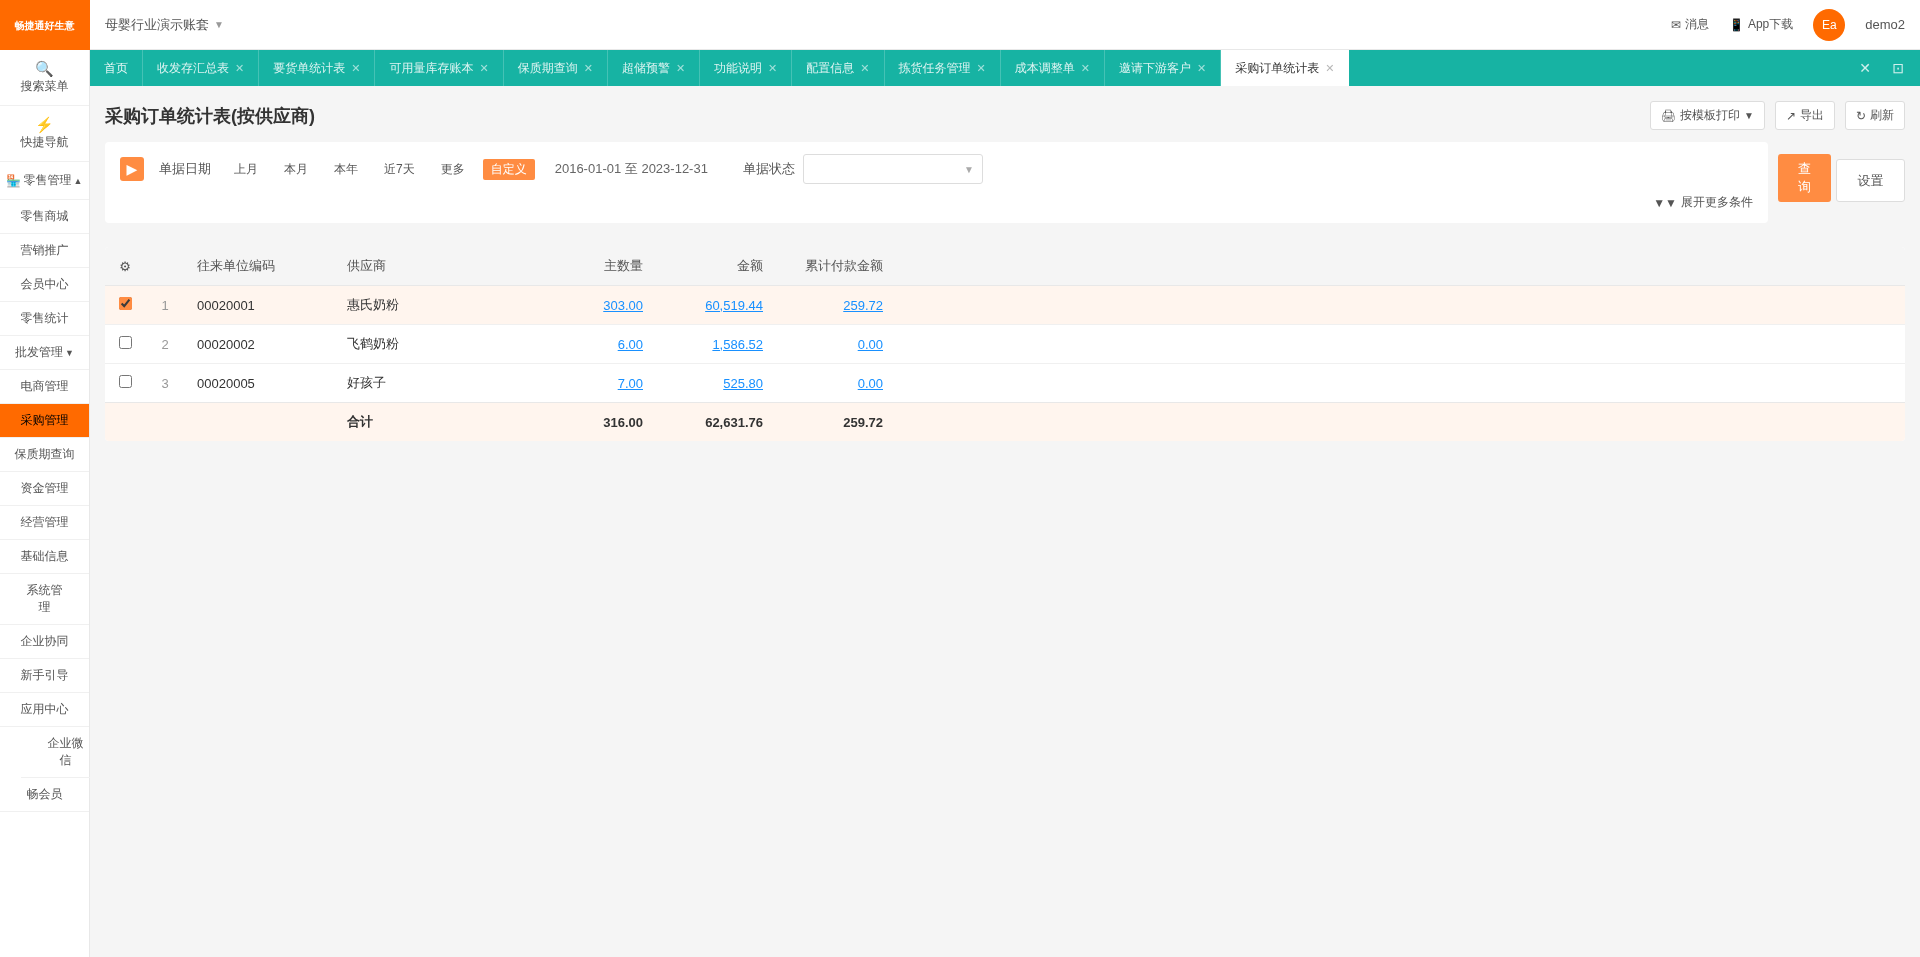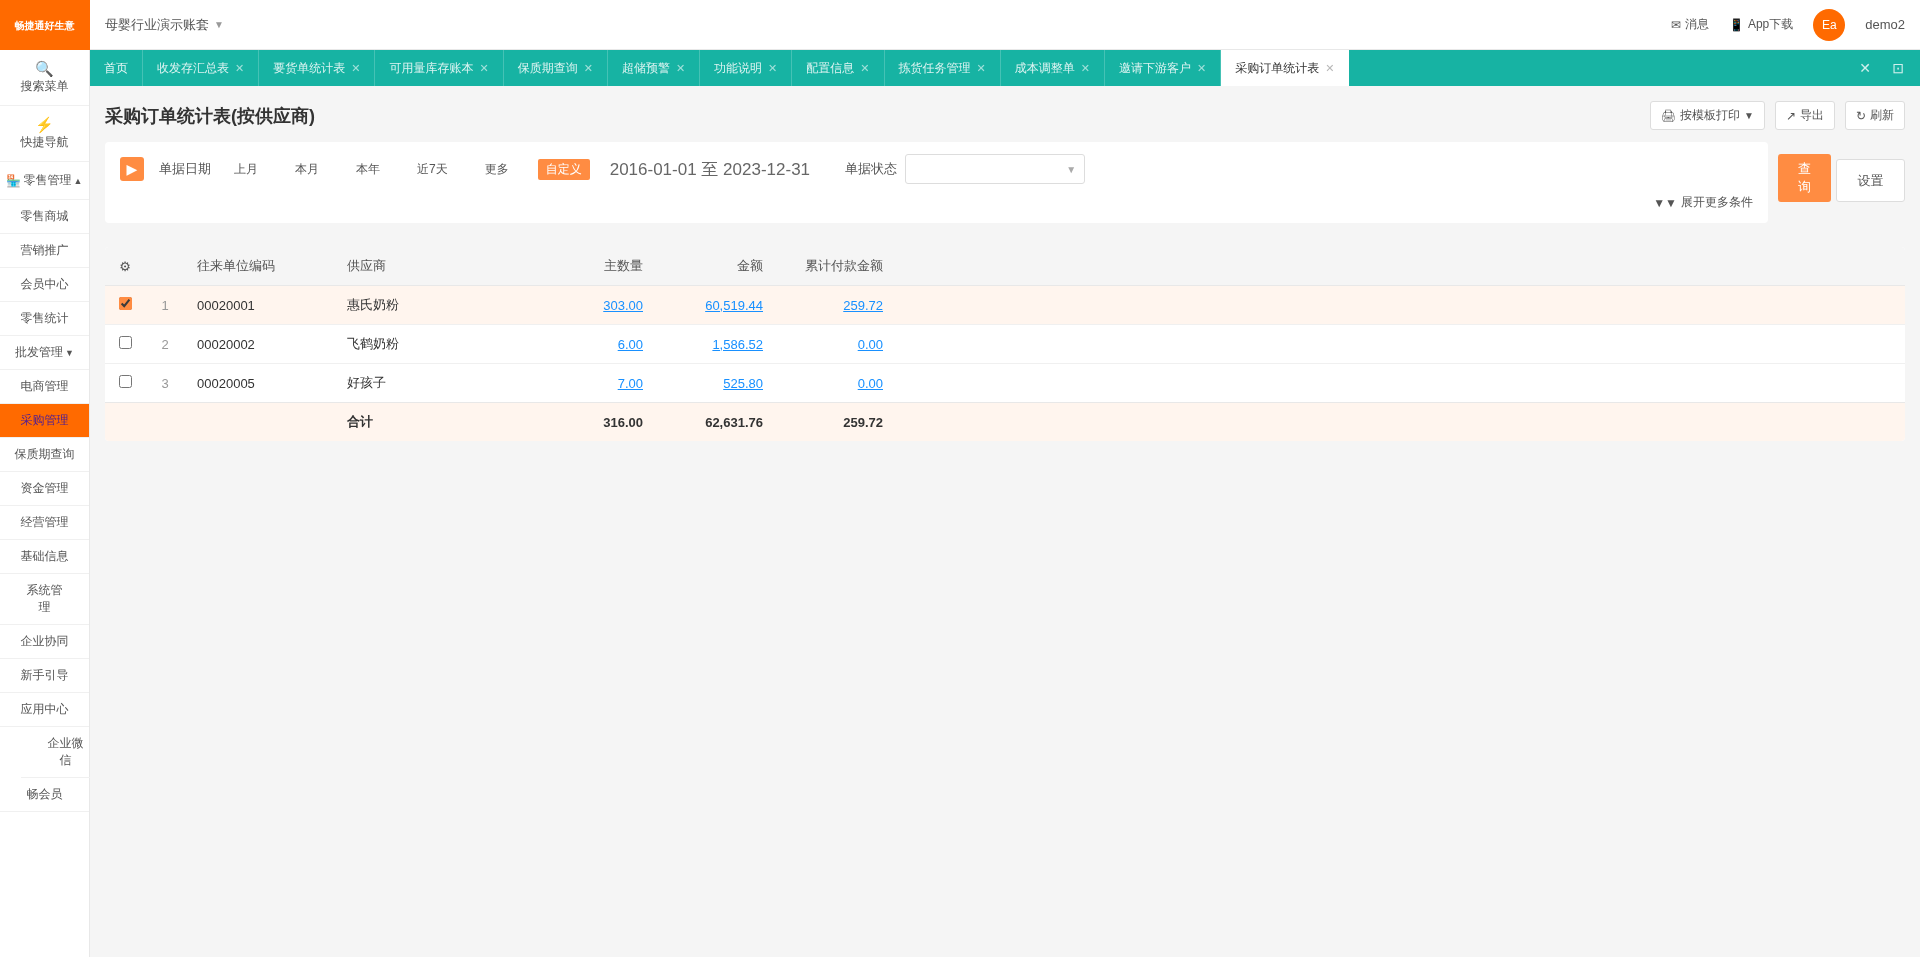--- a/index.html
+++ b/index.html
@@ -3,21 +3,21 @@
   <meta charset="utf-8">
   <style>
     * { margin: 0; padding: 0; box-sizing: border-box; }
     body { font-family: 'Microsoft YaHei', Arial, sans-serif; font-size: 13px; background: #f5f5f5; width: 1920px; height: 957px; overflow: hidden; display: flex; }
 
     
     .sidebar { width: 90px; background: #fff; border-right: 1px solid #e8e8e8; display: flex; flex-direction: column; align-items: center; padding-top: 0; flex-shrink: 0; }
     .sidebar-logo { width: 90px; height: 50px; background: #ff6a00; display: flex; align-items: center; justify-content: center; flex-shrink: 0; }
     .sidebar-logo span { color: #fff; font-size: 11px; font-weight: bold; }
     .sidebar-item { width: 100%; padding: 10px 5px; text-align: center; cursor: pointer; color: #555; font-size: 12px; display: flex; flex-direction: column; align-items: center; border-bottom: 1px solid #f0f0f0; }
-    .sidebar-item.active { background: #ff6a00; color: #4c1d95; }
+    .sidebar-item.active { background: #ff6a00; color: #000000; }
 
     
     .main { flex: 1; display: flex; flex-direction: column; overflow: hidden; }
 
     
     .topbar { height: 50px; background: #fff; border-bottom: 1px solid #e8e8e8; display: flex; align-items: center; padding: 0 15px; gap: 15px; }
     .topbar-dropdown { display: flex; align-items: center; gap: 5px; color: #555; font-size: 13px; cursor: pointer; }
     .topbar-dropdown .arrow { color: #999; font-size: 10px; }
     .topbar-right { margin-left: auto; display: flex; align-items: center; gap: 20px; }
     .topbar-msg { display: flex; align-items: center; gap: 4px; color: #555; font-size: 12px; cursor: pointer; }
@@ -44,24 +44,24 @@
     .page-actions { display: flex; align-items: center; gap: 10px; }
     .btn-print { display: flex; align-items: center; gap: 4px; padding: 5px 10px; border: 1px solid #ddd; background: #fff; border-radius: 3px; cursor: pointer; font-size: 12px; color: #555; }
     .btn-export { display: flex; align-items: center; gap: 4px; padding: 5px 10px; border: 1px solid #ddd; background: #fff; border-radius: 3px; cursor: pointer; font-size: 12px; color: #555; }
     .btn-refresh { display: flex; align-items: center; gap: 4px; padding: 5px 10px; border: 1px solid #ddd; background: #fff; border-radius: 3px; cursor: pointer; font-size: 12px; color: #555; }
 
     
     .filter-area { background: #fff; border-radius: 4px; padding: 12px 15px; margin-bottom: 12px; }
     .filter-row { display: flex; align-items: center; gap: 15px; }
     .filter-toggle { width: 24px; height: 24px; background: #ff8c42; border-radius: 3px; display: flex; align-items: center; justify-content: center; cursor: pointer; color: #fff; font-size: 14px; flex-shrink: 0; }
     .filter-label { color: #555; font-size: 13px; white-space: nowrap; }
-    .filter-date-shortcuts { display: flex; gap: 21px; }
+    .filter-date-shortcuts { display: flex; gap: 10px; }
     .date-shortcut { padding: 2px 8px; font-size: 12px; cursor: pointer; color: #555; border-radius: 2px; }
     .date-custom { padding: 2px 8px; font-size: 12px; cursor: pointer; background: #ff8c42; color: #fff; border-radius: 2px; }
-    .filter-date-range { font-size: 17px; color: #666; margin-left: 5px; }
+    .filter-date-range { font-size: 13px; color: #666; margin-left: 5px; }
     .filter-status { display: flex; align-items: center; gap: 8px; margin-left: 20px; }
     .filter-status-label { color: #555; font-size: 13px; white-space: nowrap; }
     .filter-select { min-width: 180px; height: 30px; border: 1px solid #ddd; border-radius: 3px; padding: 0 8px; font-size: 12px; display: flex; align-items: center; justify-content: space-between; cursor: pointer; background: #fff; }
     .filter-goods { display: flex; align-items: center; gap: 8px; margin-left: 20px; }
     .filter-goods-label { color: #555; font-size: 13px; white-space: nowrap; }
     .filter-goods-input { min-width: 220px; height: 30px; border: 1px solid #ddd; border-radius: 3px; padding: 0 8px; font-size: 12px; display: flex; align-items: center; justify-content: space-between; cursor: pointer; background: #fff; }
     .filter-more-btn { margin-left: auto; display: flex; align-items: center; gap: 4px; color: #555; font-size: 12px; cursor: pointer; }
     .btn-query { padding: 6px 20px; background: #ff8c42; color: #fff; border: none; border-radius: 3px; cursor: pointer; font-size: 13px; }
     .btn-settings { padding: 6px 14px; background: #fff; color: #555; border: 1px solid #ddd; border-radius: 3px; cursor: pointer; font-size: 13px; margin-top: 5px; display: block; width: 100%; }
 

